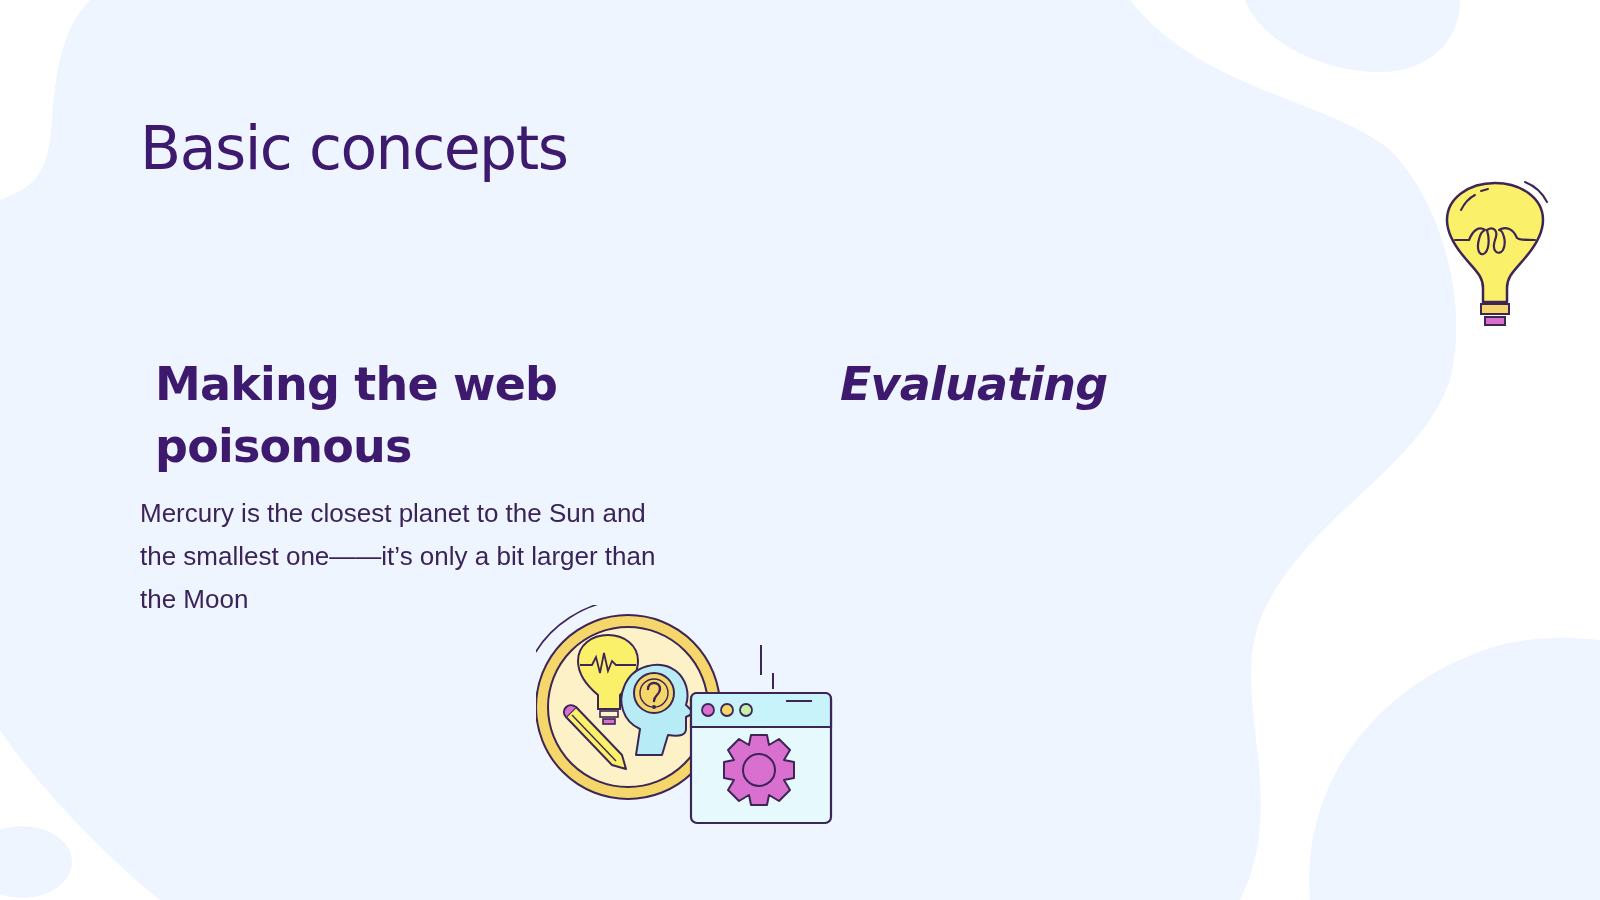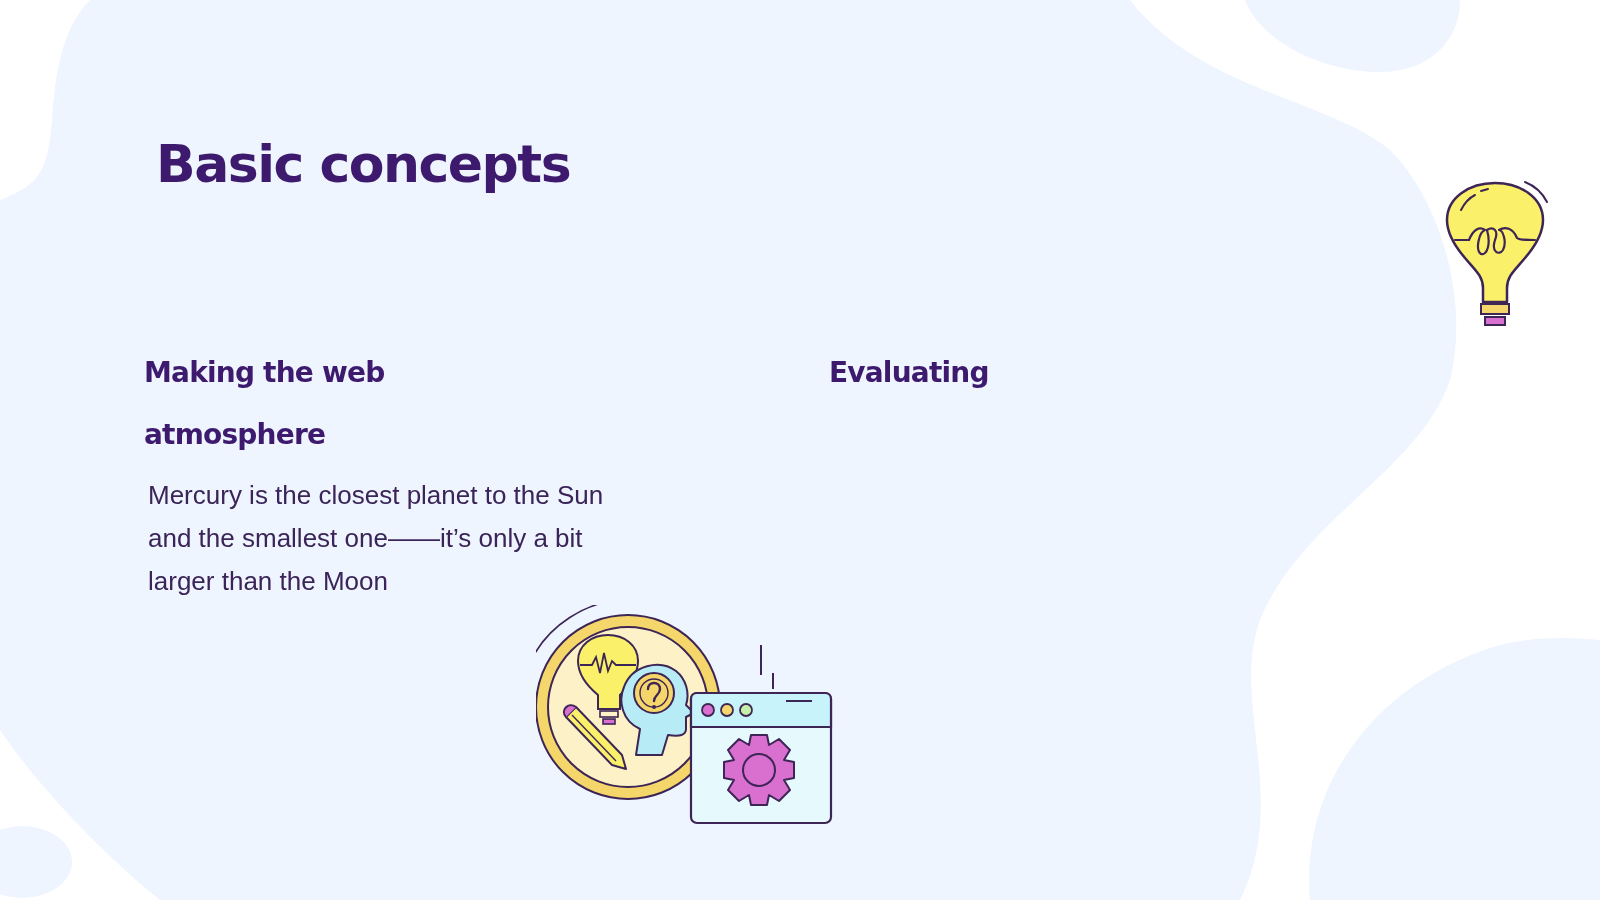--- a/index.html
+++ b/index.html
@@ -3,33 +3,33 @@
   <meta charset="utf-8">
   <style>
     html, body { margin: 0; padding: 0; }
     body {
       width: 1600px; height: 900px; overflow: hidden; position: relative;
       background: #ffffff;
       font-family: "Liberation Sans", "DejaVu Sans", sans-serif;
     }
     .bg { position: absolute; left: 0; top: 0; width: 1600px; height: 900px; }
     .title {
-      position: absolute; left: 140px; top: 108px; margin: 16px;
-      font-family: "DejaVu Sans", sans-serif; font-weight: 700;
-      font-size: 52px; line-height: 80px; color: #3d1a6e; letter-spacing: -1.5px;
+      position: absolute; left: 140px; top: 108px; margin: 0;
+      font-family: "DejaVu Sans", sans-serif; font-weight: 400;
+      font-size: 60px; line-height: 80px; color: #3d1a6e; letter-spacing: -1.5px;
     }
     .col { position: absolute; top: 338px; width: 520px; }
     .col.left { left: 140px; }
-    .col.right { left: 825px; }
+    .col.right { left: 825px; font-style: italic; }
     .col h2 {
-      margin: 4px; font-family: "DejaVu Sans", sans-serif; font-weight: 700;
-      font-size: 28px; line-height: 62px; color: #3d1a6e; letter-spacing: -0.8px;
+      margin: 15px; font-family: "DejaVu Sans", sans-serif; font-weight: 700;
+      font-size: 46px; line-height: 62px; color: #3d1a6e; letter-spacing: -0.8px;
     }
     .col p {
-      margin: 8px; font-family: "Liberation Sans", sans-serif;
+      margin: 0; font-family: "Liberation Sans", sans-serif;
       font-size: 26px; line-height: 43px; color: #3a2458;
     }
     .bulb { position: absolute; left: 1443px; top: 180px; width: 120px; height: 175px; }
     .illus { position: absolute; left: 536px; top: 605px; width: 310px; height: 240px; }
   </style>
 </head>
 <body>
 
 <svg class="bg" viewBox="0 0 1600 900" xmlns="http://www.w3.org/2000/svg">
   <path fill="#eef5fe" d="M90,0 C60,30 55,80 52,120 C48,170 40,185 0,200 L0,730
@@ -39,21 +39,21 @@
   <path fill="#eef5fe" d="M1245,0 C1260,40 1320,72 1380,72 C1430,72 1460,40 1460,0 Z"></path>
   <path fill="#eef5fe" d="M1310,900 C1300,780 1380,680 1500,645 C1540,635 1580,638 1600,640 L1600,900 Z"></path>
   <ellipse fill="#eef5fe" cx="22" cy="862" rx="50" ry="36"></ellipse>
 </svg>
 
 <h1 class="title">Basic concepts</h1>
 
 <div class="col left">
   <h2>
     <span>Making the web</span><br>
-    <span>atmosphere</span>
+    <span>poisonous</span>
   </h2>
   <p>Mercury is the closest planet to the Sun and the smallest one——it’s only a bit larger than the Moon</p>
 </div>
 
 <div class="col right">
   <h2>
     <span>Evaluating</span><br>
   </h2>
 </div>
 

